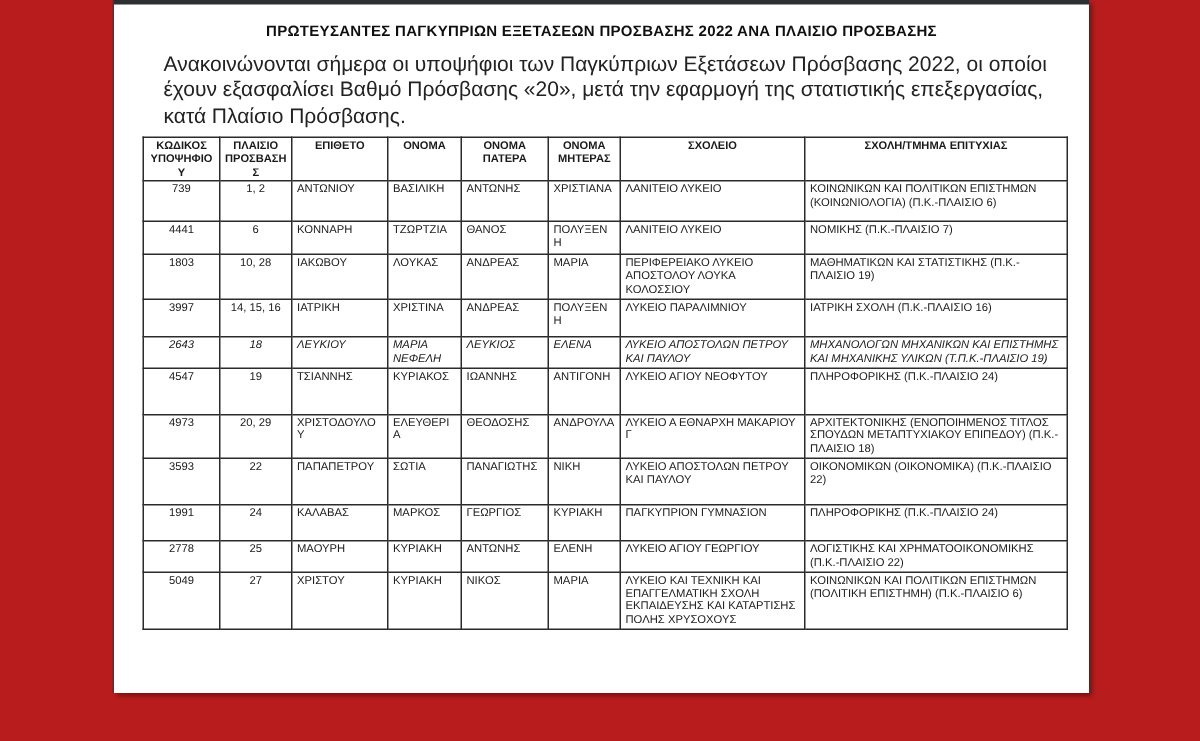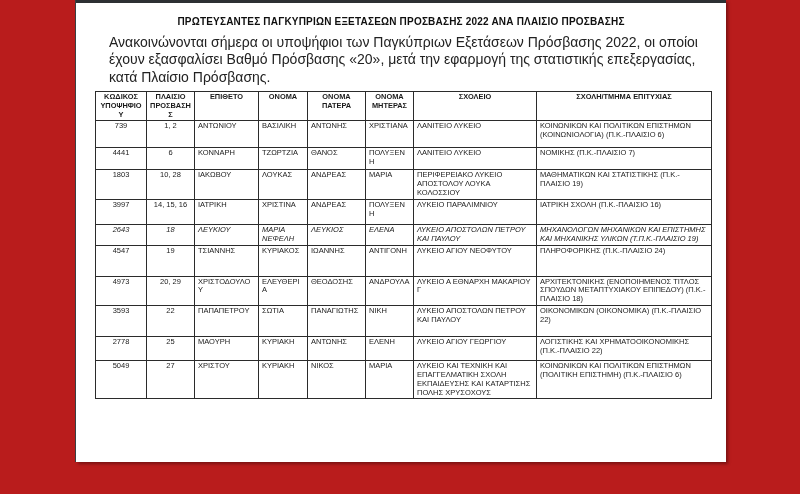--- a/index.html
+++ b/index.html
@@ -199,20 +199,30 @@
             <td class="center">3593</td>
             <td class="center">22</td>
             <td>ΠΑΠΑΠΕΤΡΟΥ</td>
             <td>ΣΩΤΙΑ</td>
             <td>ΠΑΝΑΓΙΩΤΗΣ</td>
             <td>ΝΙΚΗ</td>
             <td>ΛΥΚΕΙΟ ΑΠΟΣΤΟΛΩΝ ΠΕΤΡΟΥ ΚΑΙ ΠΑΥΛΟΥ</td>
             <td>ΟΙΚΟΝΟΜΙΚΩΝ (ΟΙΚΟΝΟΜΙΚΑ) (Π.Κ.-ΠΛΑΙΣΙΟ 22)</td>
           </tr>
           <tr>
+            <td class="center">1991</td>
+            <td class="center">24</td>
+            <td>ΚΑΛΑΒΑΣ</td>
+            <td>ΜΑΡΚΟΣ</td>
+            <td>ΓΕΩΡΓΙΟΣ</td>
+            <td>ΚΥΡΙΑΚΗ</td>
+            <td>ΠΑΓΚΥΠΡΙΟΝ ΓΥΜΝΑΣΙΟΝ</td>
+            <td>ΠΛΗΡΟΦΟΡΙΚΗΣ (Π.Κ.-ΠΛΑΙΣΙΟ 24)</td>
+          </tr>
+          <tr>
             <td class="center">2778</td>
             <td class="center">25</td>
             <td>ΜΑΟΥΡΗ</td>
             <td>ΚΥΡΙΑΚΗ</td>
             <td>ΑΝΤΩΝΗΣ</td>
             <td>ΕΛΕΝΗ</td>
             <td>ΛΥΚΕΙΟ ΑΓΙΟΥ ΓΕΩΡΓΙΟΥ</td>
             <td>ΛΟΓΙΣΤΙΚΗΣ ΚΑΙ ΧΡΗΜΑΤΟΟΙΚΟΝΟΜΙΚΗΣ  (Π.Κ.-ΠΛΑΙΣΙΟ 22)</td>
           </tr>
           <tr>

